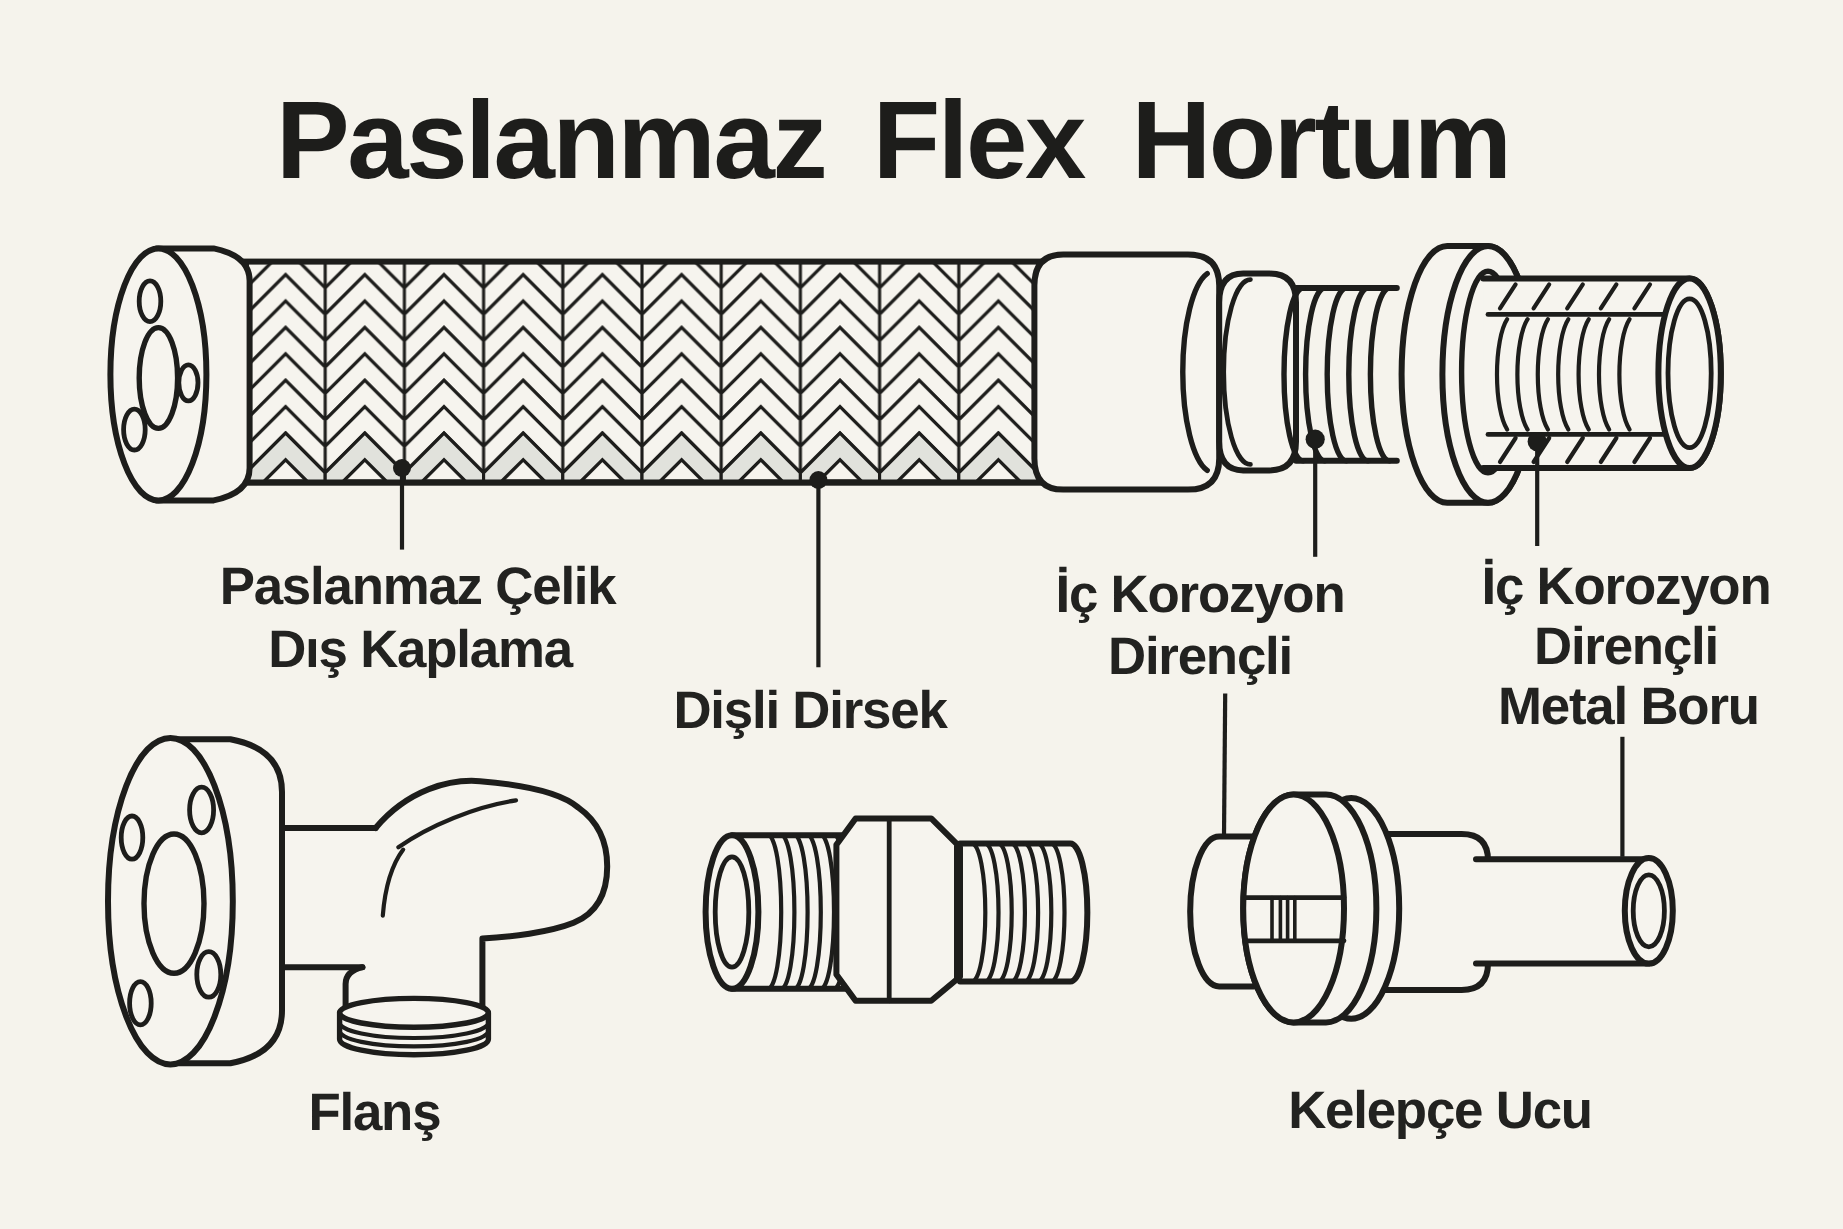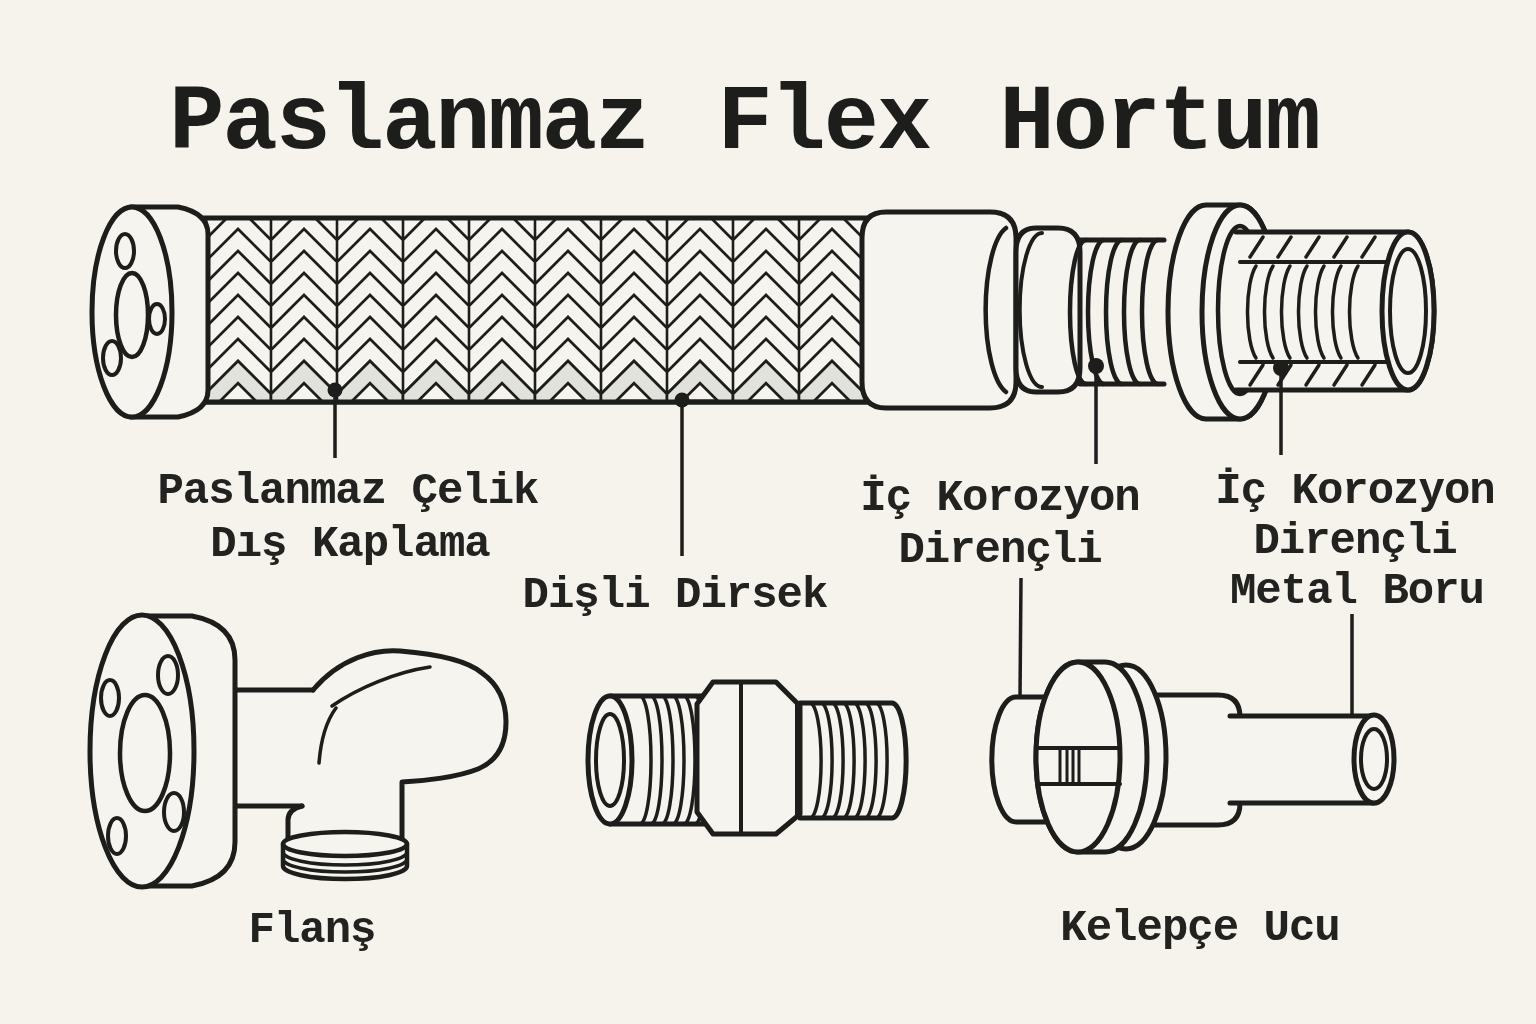--- a/index.html
+++ b/index.html
@@ -2,21 +2,21 @@
 <html><head>
 <meta charset="utf-8">
 <style>
   html,body{margin:0;padding:0;}
   body{
     width:1536px;height:1024px;
     background:#f5f3ec;
     font-family:"Liberation Sans","DejaVu Sans",sans-serif;
     overflow:hidden;
   }
-  .stage{position:relative;width:1424px;height:1024px;font-family:Liberation Mono, monospace;}
+  .stage{position:relative;width:1424px;height:1024px;}
   svg{display:block;}
   .title-text{
     font-size:92px;font-weight:700;letter-spacing:-2px;word-spacing:16px;
     fill:#1d1d1b;
   }
   .label-text{
     font-size:44px;font-weight:700;letter-spacing:-1px;
     fill:#222220;
   }
 </style>

